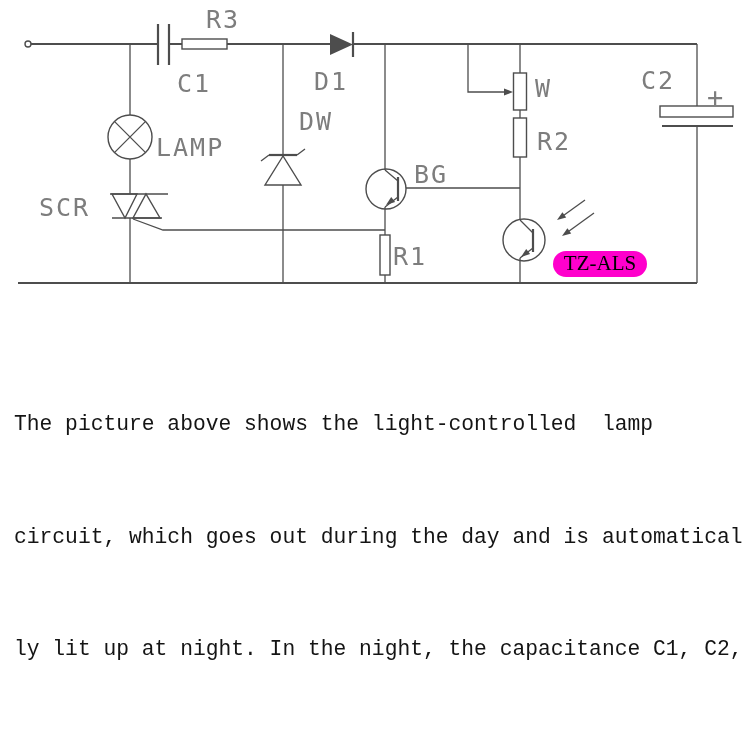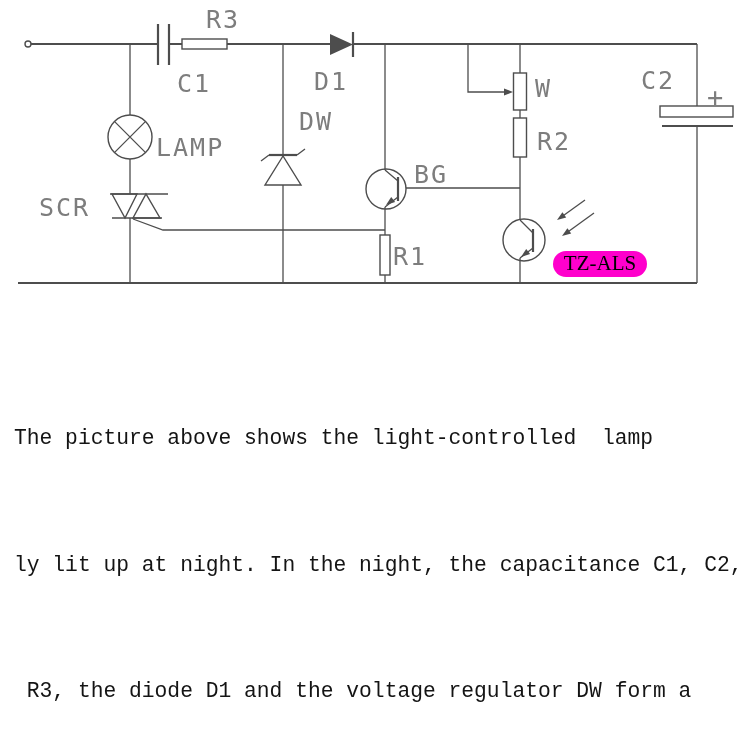--- a/index.html
+++ b/index.html
@@ -9,21 +9,21 @@
   .rail{stroke:#4d4d4d;stroke-width:2;fill:none;}
   .comp{stroke:#4d4d4d;stroke-width:1.4;fill:#ffffff;}
   .compn{stroke:#4d4d4d;stroke-width:1.4;fill:none;}
   .bar{stroke:#4d4d4d;stroke-width:2.2;fill:none;}
   .fillc{fill:#4d4d4d;stroke:none;}
   .lbl{font-family:"DejaVu Sans Mono",monospace;font-size:25px;fill:#7d7d7d;letter-spacing:2px;}
   .plus{font-family:"DejaVu Sans Mono",monospace;font-size:27px;fill:#7d7d7d;}
   .badge-text{font-family:"Liberation Serif",serif;font-size:21px;fill:#000000;}
   .description{position:absolute;left:14px;top:331px;width:736px;white-space:pre;
     font-family:"Liberation Mono",monospace;font-size:21.3px;line-height:37.5px;color:#141414;}
-  .tline{height:37.5px;margin-top:14px;}
+  .tline{height:37.5px;}
 </style>
 </head>
 <body>
 
 <svg class="schematic" width="750" height="310" viewBox="0 0 750 310" xmlns="http://www.w3.org/2000/svg">
 
   <g>
     <circle class="comp" cx="28" cy="44" r="3"></circle>
     <path class="rail" d="M31,44 H157 M170,44 H182 M227,44 H330 M354,44 H697"></path>
   </g>
@@ -128,20 +128,21 @@
     <path class="wire" d="M697,126 V283"></path>
     <text class="lbl" x="641" y="89">C2</text>
     <text class="plus" x="707" y="106">+</text>
   </g>
 
   <path class="rail" d="M18,283 H697"></path>
 </svg>
 
 <div class="description">
   <div class="tline">The picture above shows the light-controlled  lamp</div>
+  <div class="tline">circuit, which goes out during the day and is automatical</div>
   <div class="tline">ly lit up at night. In the night, the capacitance C1, C2,</div>
   <div class="tline"> R3, the diode D1 and the voltage regulator DW form a</div>
   
   
   
   
   
   
   
 </div>

